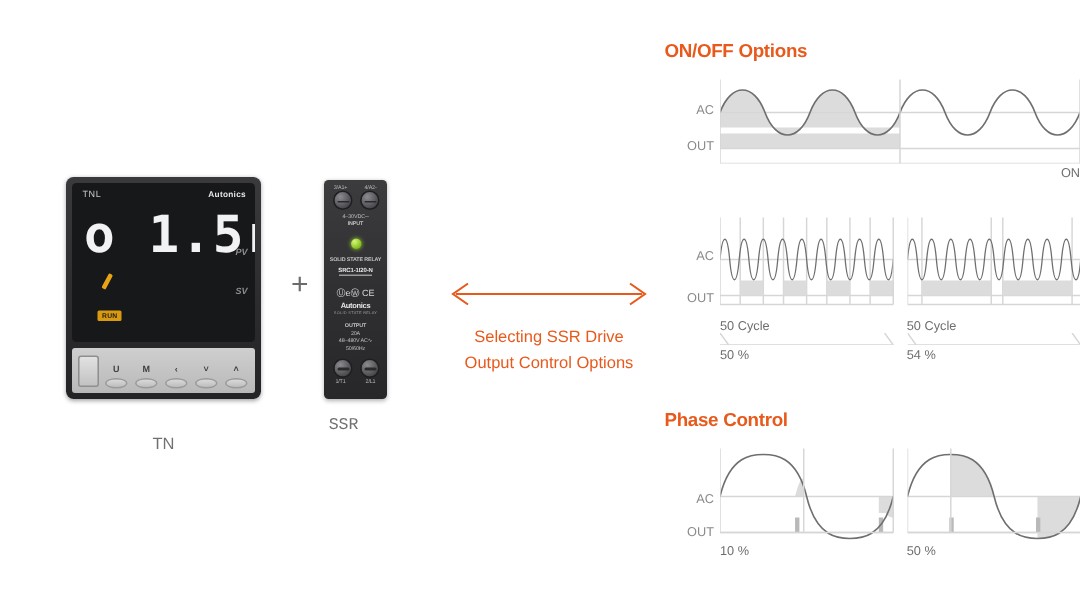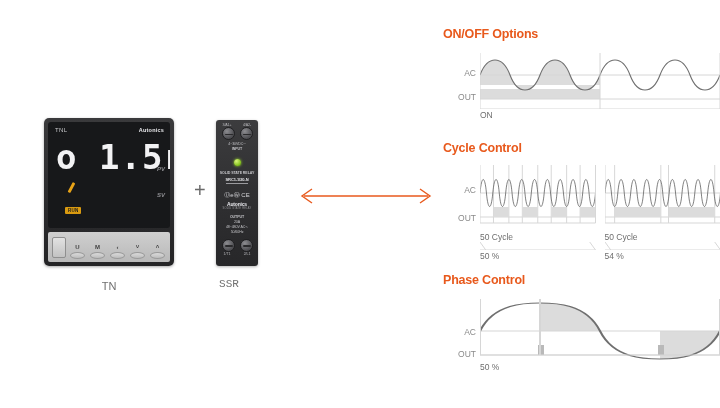--- a/index.html
+++ b/index.html
@@ -132,21 +132,21 @@
     font-size: 4px; font-weight: bold; color: #e6e6ea;
     border-bottom: 1px solid #9a9a9e; padding-bottom: .5px; letter-spacing: -.1px;
   }
   .ssr-marks { display: flex; align-items: center; gap: 3px; font-size: 6px; color: #d6d6da; }
   .ssr-autonics { font-size: 5px; font-weight: bold; color: #e6e6ea; letter-spacing: -.2px; }
   .ssr-sub { font-size: 2.6px; color: #9a9a9e; letter-spacing: .2px; }
 
   .cap {
     position: absolute; font-size: 11px; color: #707070; text-align: center;
   }
-  .cap-tn  { left: 44px;  top: 280px; width: 130px; }
+  .cap-tn  { left: 44px;  top: 290px; width: 130px; }
   .cap-ssr { left: 200px; top: 278px; width: 58px; font-family: Liberation Mono, monospace; }
 
   
   .arrow-wrap { position: absolute; left: 296px; top: 186px; width: 140px; }
   .arrow-svg { display: block; }
   .arrow-cap {
     margin-top: 11px; text-align: center;
     font-size: 11px; color: #e8591c; line-height: 17px;
   }
 
@@ -254,20 +254,24 @@
 
   <div class="cap cap-tn">TN</div>
   <div class="cap cap-ssr">SSR</div>
 
   <div class="arrow-wrap">
     <svg class="arrow-svg" width="140" height="20" viewBox="0 0 140 20">
       <line x1="8" y1="10" x2="132" y2="10" stroke="#e8591c" stroke-width="1.4"></line>
       <polyline points="16,3 6,10 16,17" fill="none" stroke="#e8591c" stroke-width="1.4"></polyline>
       <polyline points="124,3 134,10 124,17" fill="none" stroke="#e8591c" stroke-width="1.4"></polyline>
     </svg>
+    <div class="arrow-cap">
+      <div>Selecting SSR Drive</div>
+      <div>Output Control Options</div>
+    </div>
   </div>
 
   <div class="section sec-onoff">
     <div class="sec-title">ON/OFF Options</div>
     <div class="chart-row">
       <div class="axis-col" style="height:62px">
         <span class="axis-lbl" style="top:21px">AC</span>
         <span class="axis-lbl" style="top:45px">OUT</span>
       </div>
       <div class="plots">
@@ -283,29 +287,28 @@
 
             <path d="M0,28 C7.5,8 22.5,8 30,28 C37.5,48 52.5,48 60,28 C67.5,8 82.5,8 90,28 C97.5,48 112.5,48 120,28
                      C127.5,8 142.5,8 150,28 C157.5,48 172.5,48 180,28 C187.5,8 202.5,8 210,28 C217.5,48 232.5,48 240,28" fill="none" stroke="#6f6f6f" stroke-width="1.1"></path>
 
             <line x1="0" y1="6" x2="0" y2="62" stroke="#d6d6d6" stroke-width="1"></line>
             <line x1="120" y1="6" x2="120" y2="62" stroke="#d6d6d6" stroke-width="1"></line>
             <line x1="240" y1="6" x2="240" y2="62" stroke="#d6d6d6" stroke-width="1"></line>
             <line x1="0" y1="62" x2="240" y2="62" stroke="#d6d6d6" stroke-width="1"></line>
           </svg>
           <div style="display:flex">
-            <div style="flex:1;text-align:left" class="plot-cap">ON</div>
+            <div style="flex:1;text-align:right" class="plot-cap">ON</div>
           </div>
         </div>
       </div>
     </div>
   </div>
 
   <div class="section sec-cycle">
-    <div class="sec-title">Cycle Control</div>
     <div class="chart-row">
       <div class="axis-col" style="height:70px">
         <span class="axis-lbl" style="top:24px">AC</span>
         <span class="axis-lbl" style="top:52px">OUT</span>
       </div>
       <div class="plots">
 
         <div class="plot">
           <svg viewBox="0 0 120 70" preserveAspectRatio="none" height="70">
             <line x1="0" y1="32" x2="120" y2="32" stroke="#d6d6d6" stroke-width="1"></line>
@@ -377,20 +380,40 @@
 
   <div class="section sec-phase">
     <div class="sec-title">Phase Control</div>
     <div class="chart-row">
       <div class="axis-col" style="height:68px">
         <span class="axis-lbl" style="top:34px">AC</span>
         <span class="axis-lbl" style="top:56px">OUT</span>
       </div>
       <div class="plots">
 
+        <div class="plot">
+          <svg viewBox="0 0 120 68" preserveAspectRatio="none" height="68">
+
+            <path d="M52,38 C54,30 56,26 58,26 L58,38 Z" fill="#dcdcdc"></path>
+            <rect x="110" y="38" width="10" height="11" fill="#dcdcdc"></rect>
+            <path d="M110,38 C113,50 117,52 120,52 L120,38 Z" fill="#dcdcdc"></path>
+            <line x1="0" y1="38" x2="120" y2="38" stroke="#d6d6d6" stroke-width="1"></line>
+            <line x1="0" y1="62" x2="120" y2="62" stroke="#d6d6d6" stroke-width="1"></line>
+
+            <rect x="52" y="52" width="3" height="10" fill="#b9b9b9"></rect>
+            <rect x="110" y="52" width="3" height="10" fill="#b9b9b9"></rect>
+
+            <path d="M0,38 C7,10 23,10 30,10 C37,10 53,10 60,38 C67,66 83,66 90,66 C97,66 113,66 120,38" fill="none" stroke="#6f6f6f" stroke-width="1.1"></path>
+            <line x1="0" y1="6" x2="0" y2="62" stroke="#d6d6d6" stroke-width="1"></line>
+            <line x1="58" y1="6" x2="58" y2="62" stroke="#d6d6d6" stroke-width="1"></line>
+            <line x1="120" y1="6" x2="120" y2="62" stroke="#d6d6d6" stroke-width="1"></line>
+            <line x1="0" y1="62" x2="120" y2="62" stroke="#d6d6d6" stroke-width="1"></line>
+          </svg>
+          <div class="plot-cap">10 %</div>
+        </div>
 
         <div class="plot">
           <svg viewBox="0 0 120 68" preserveAspectRatio="none" height="68">
 
             <path d="M30,38 L30,10 C37,10 53,10 60,38 Z" fill="#dcdcdc"></path>
             <path d="M90,38 L90,66 C97,66 113,66 120,38 Z" fill="#dcdcdc"></path>
             <rect x="90" y="38" width="30" height="0" fill="#dcdcdc"></rect>
             <line x1="0" y1="38" x2="120" y2="38" stroke="#d6d6d6" stroke-width="1"></line>
             <line x1="0" y1="62" x2="120" y2="62" stroke="#d6d6d6" stroke-width="1"></line>
 

